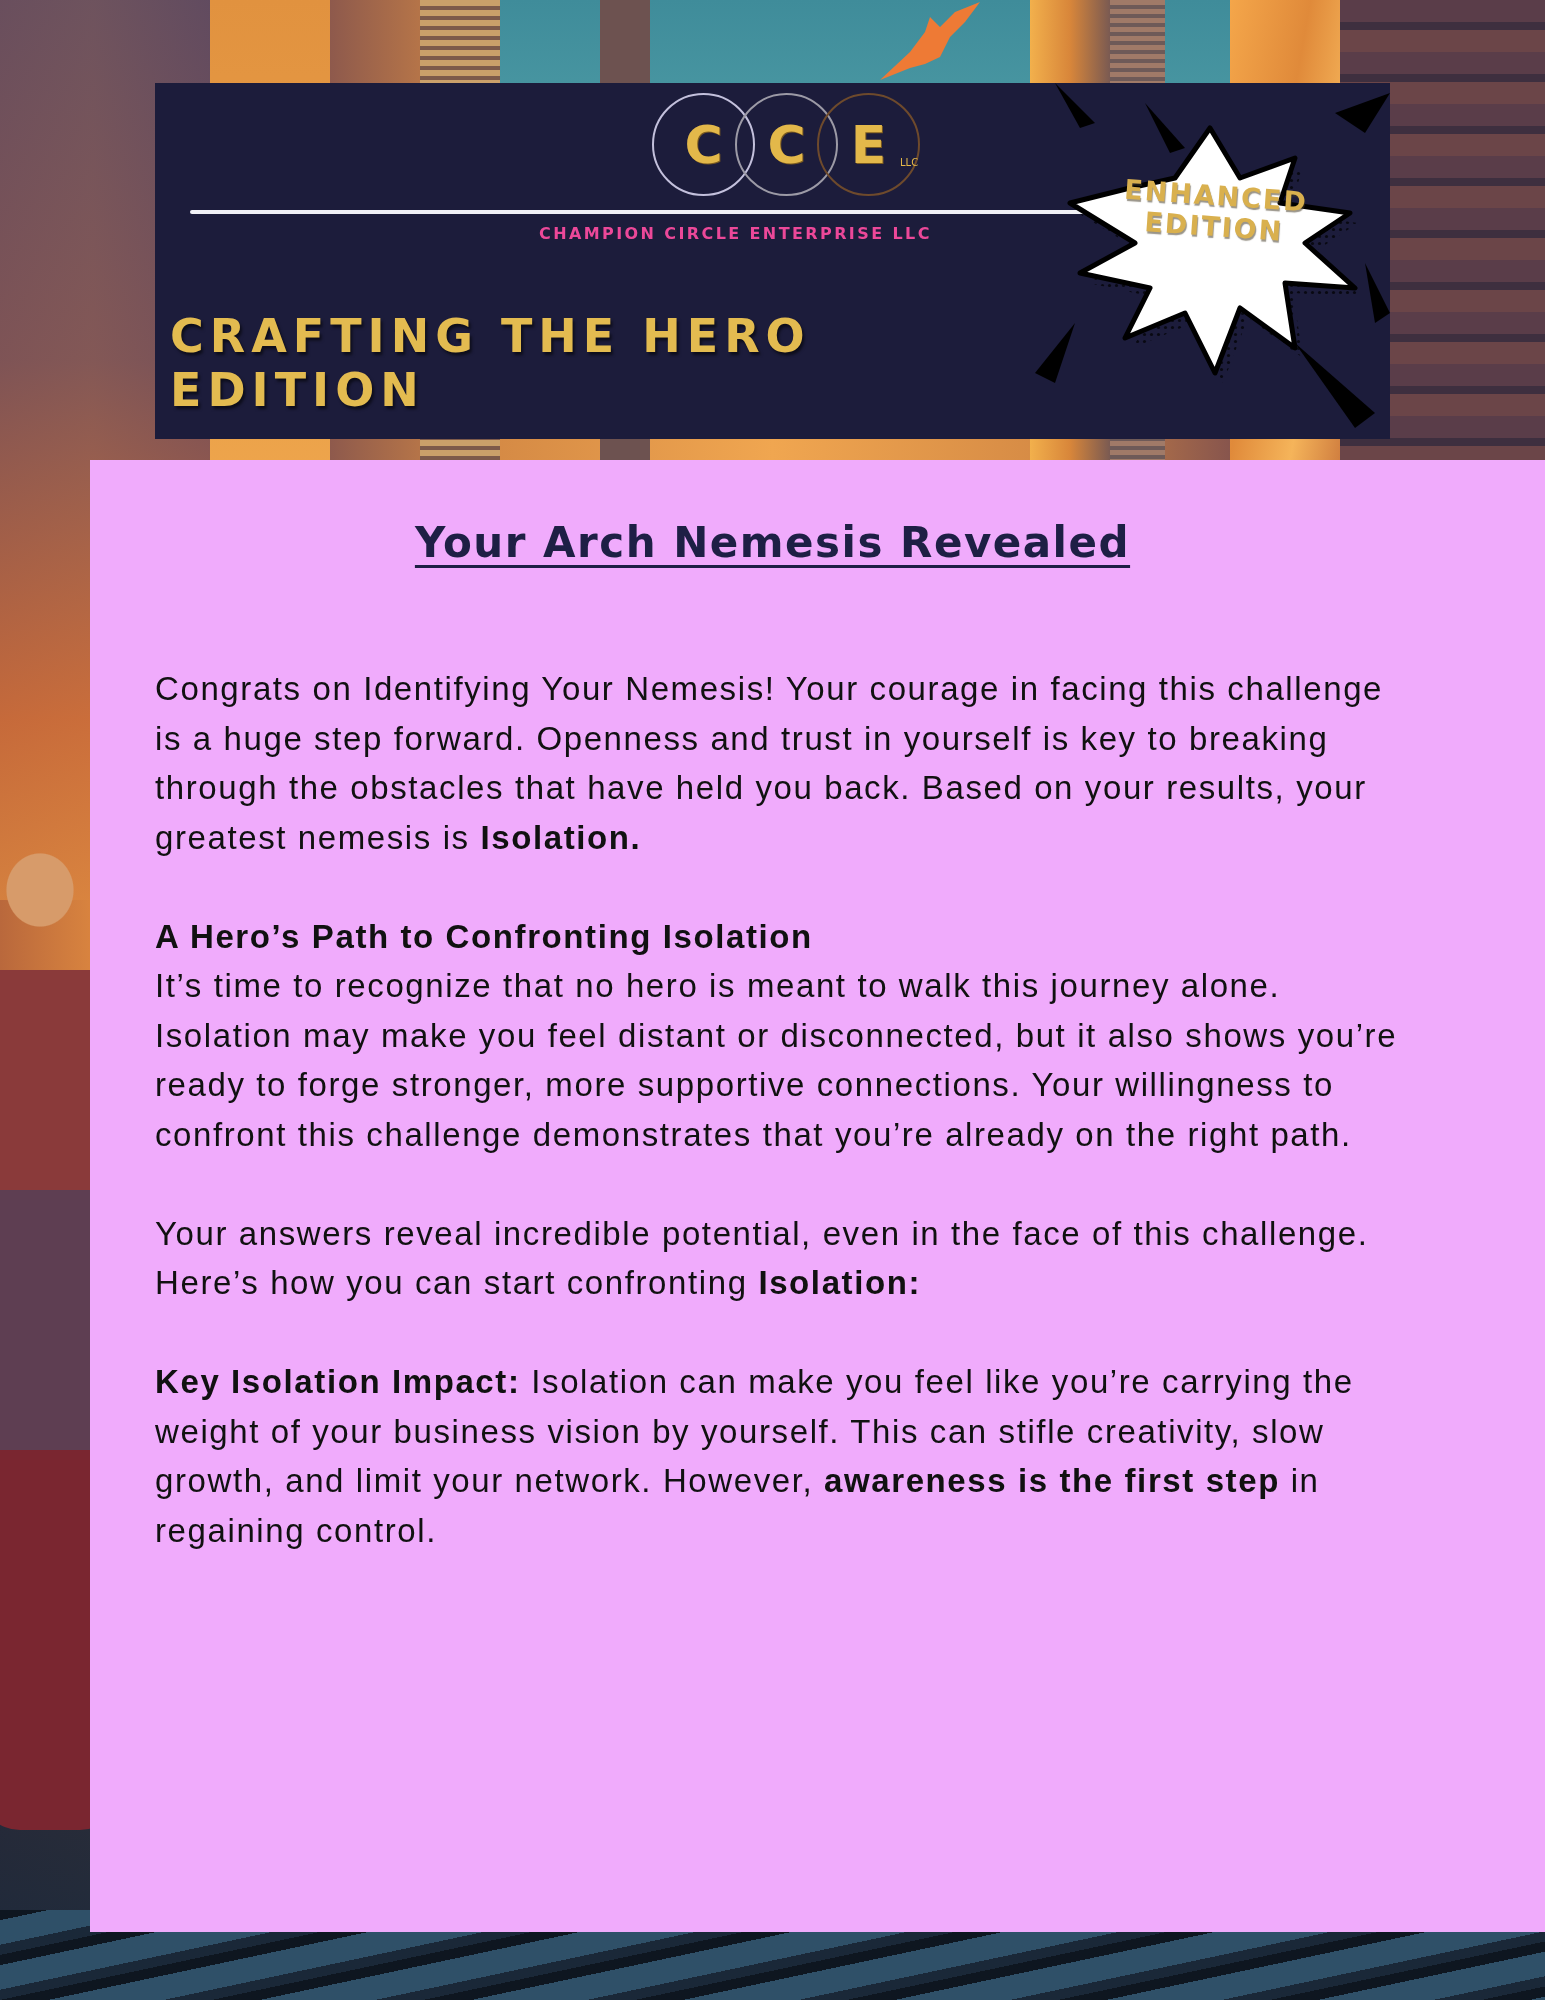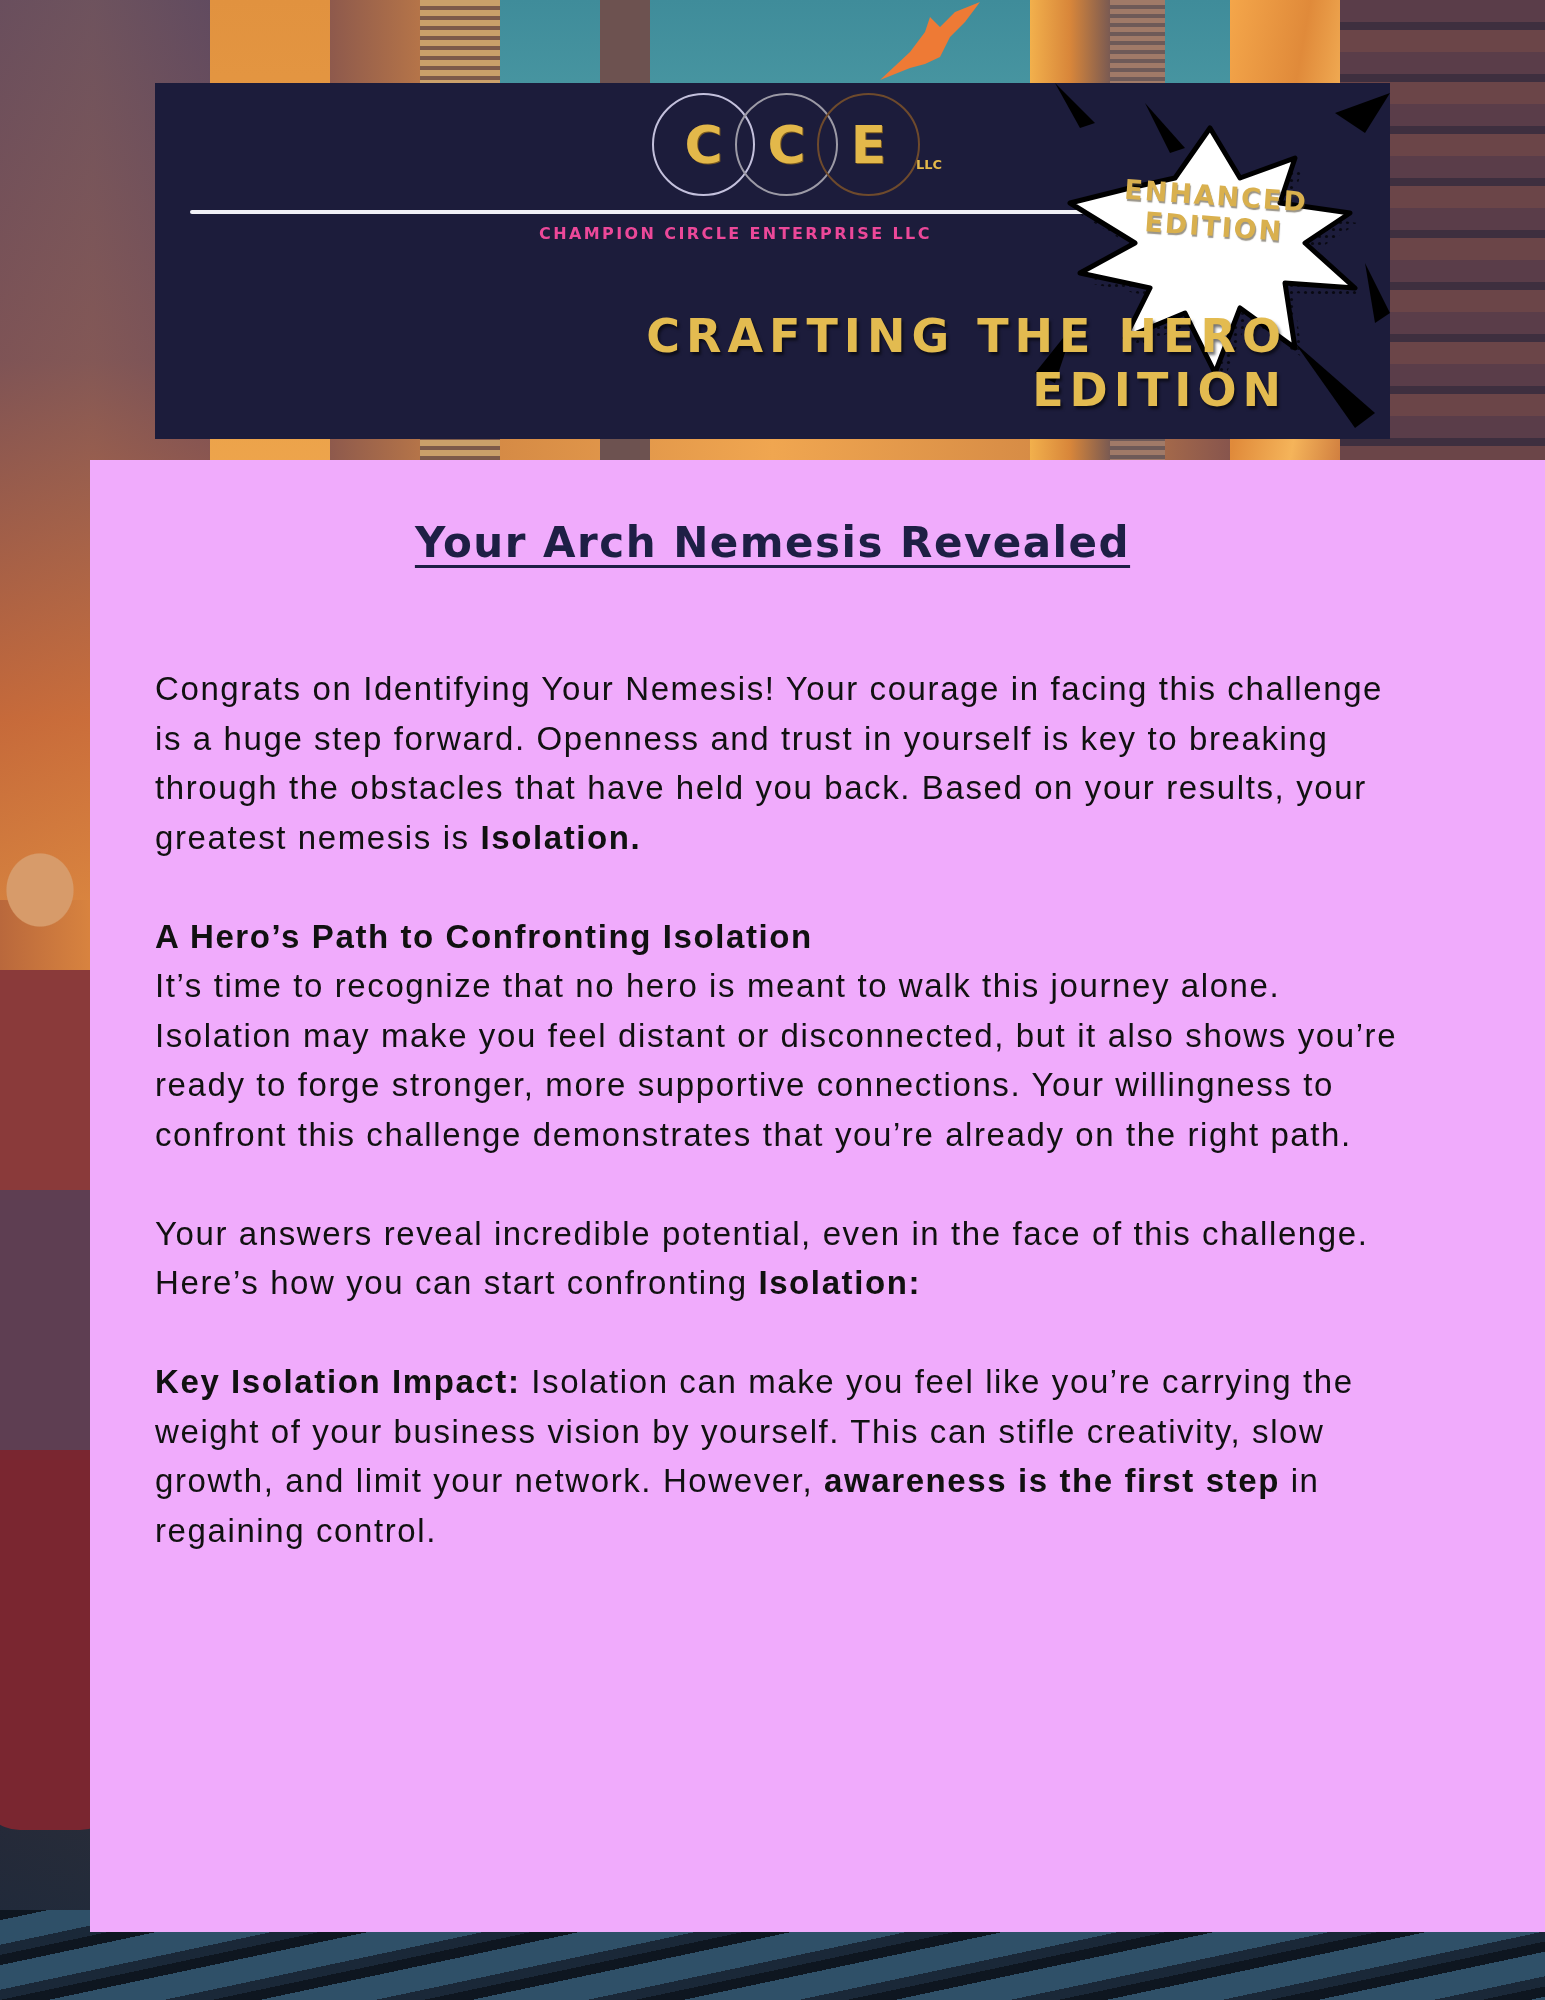--- a/index.html
+++ b/index.html
@@ -69,36 +69,36 @@
   }
   .logo-circle.c1 { left: 0; border-color: #c3c0dc; }
   .logo-circle.c2 { left: 83px; border-color: #9c9aa6; }
   .logo-circle.c3 { left: 165px; border-color: #6e4a2c; }
   .logo-letter {
     font-family: "DejaVu Sans", sans-serif; font-weight: bold;
     font-size: 52px; color: #e3b84a; line-height: 1;
     text-shadow: 1px 1px 0 #7a5a20;
   }
   .logo-llc {
-    position: absolute; left: 264px; top: 64px;
-    font-family: "DejaVu Sans", sans-serif; font-size: 13px; font-weight: bold;
+    position: absolute; left: 248px; top: 64px;
+    font-family: "DejaVu Sans", sans-serif; font-size: 10px; font-weight: normal;
     color: #e3b84a;
   }
   .rule {
     position: absolute; left: 35px; top: 127px; width: 1000px; height: 4px;
     background: #f0f0f6; border-radius: 2px;
   }
   .company {
     position: absolute; left: 384px; top: 141px; width: 500px;
     font-family: "DejaVu Sans", sans-serif; font-weight: bold;
     font-size: 16px; letter-spacing: 2.4px; color: #ec4899;
     white-space: nowrap;
   }
   .title {
-    position: absolute; left: 0; top: 226px; width: 1132px; text-align: right;
+    position: absolute; left: 0; top: 226px; width: 1132px; text-align: left;
     font-family: "DejaVu Sans", sans-serif; font-weight: bold;
     font-size: 46px; line-height: 54px; letter-spacing: 6px; color: #e3bb50;
     text-shadow: 2px 3px 3px rgba(0,0,0,0.55);
     padding-left: 15px;
   }
   .burst {
     position: absolute; left: 880px; top: 0; width: 355px; height: 356px;
   }
   .burst-text {
     position: absolute; left: 950px; top: 97px; width: 220px;

